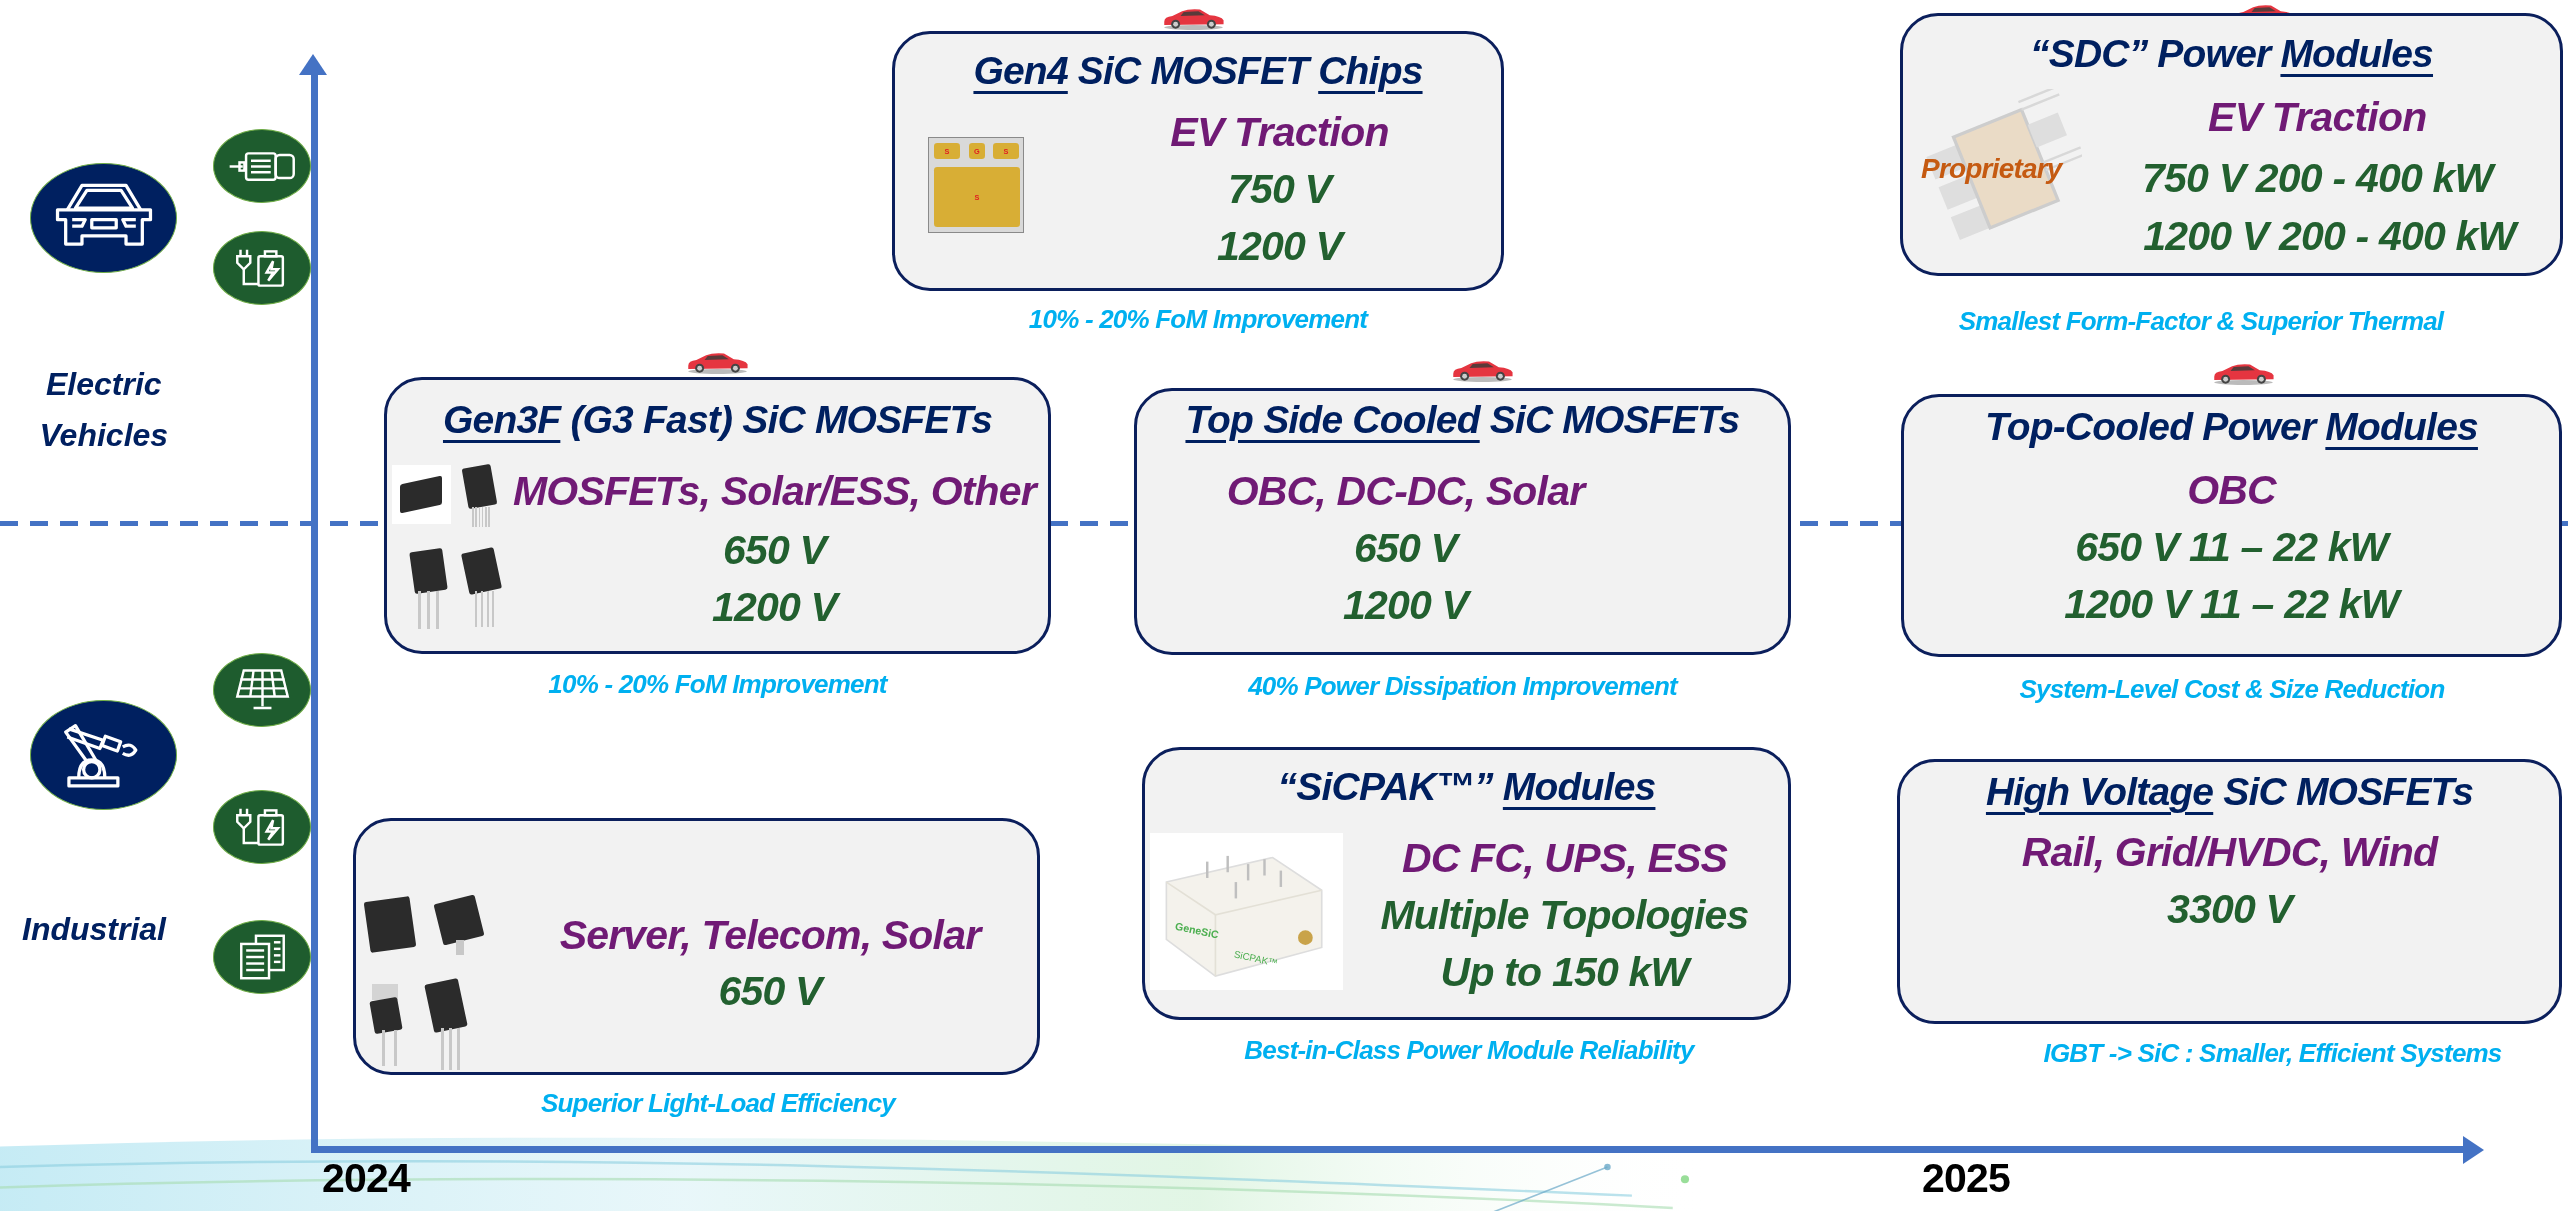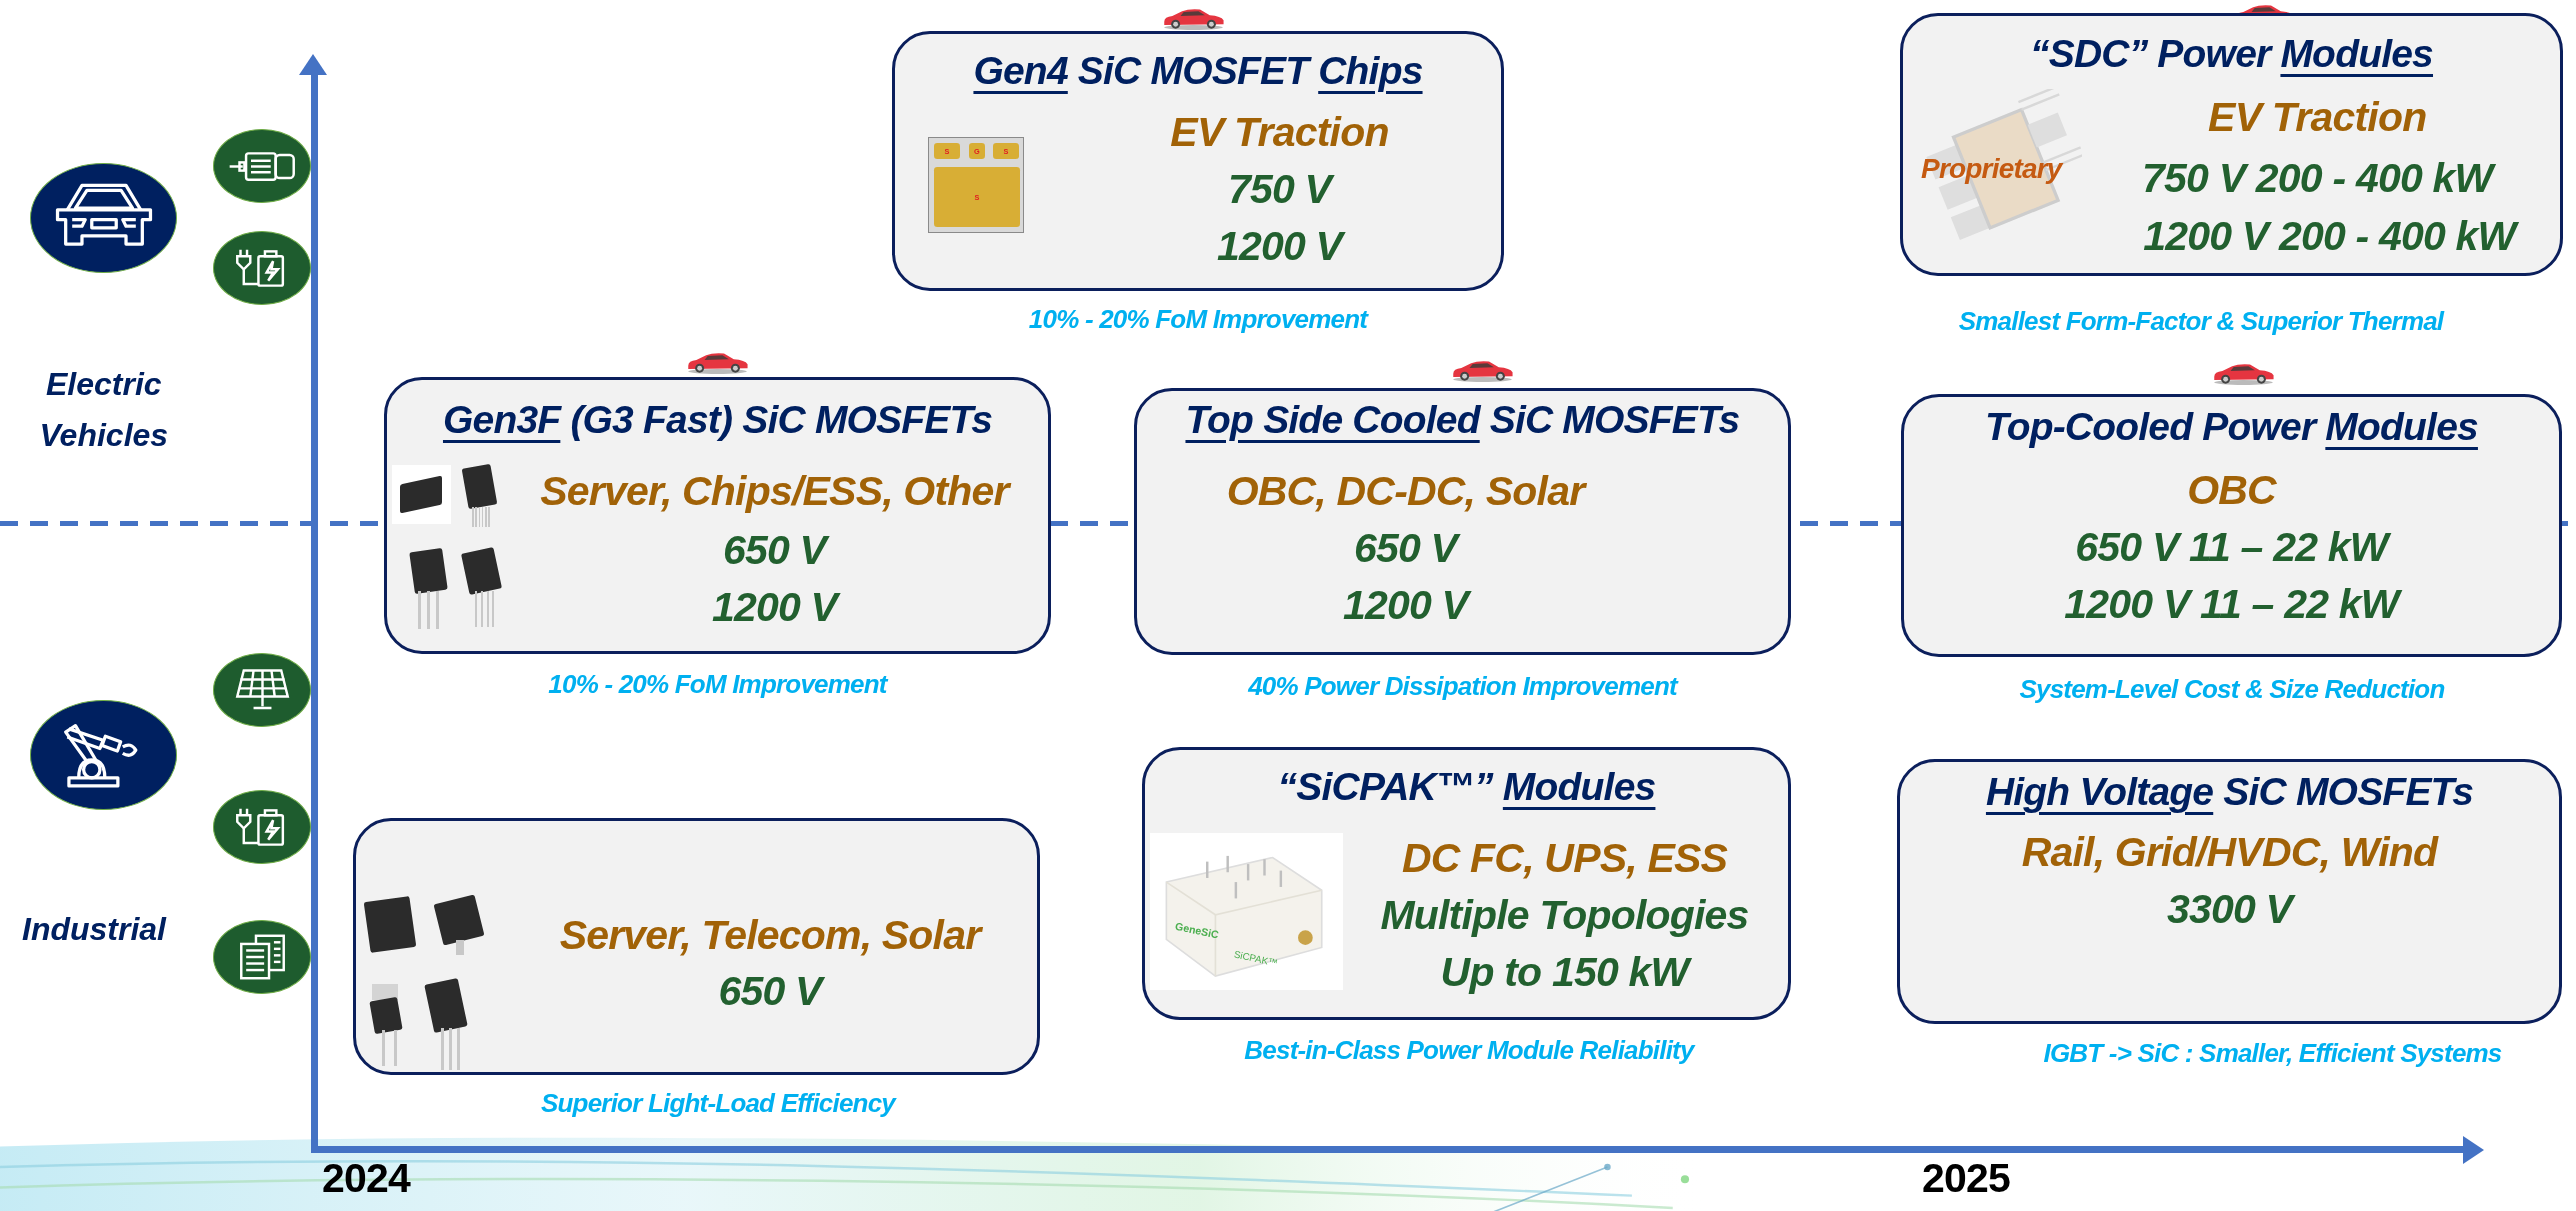--- a/index.html
+++ b/index.html
@@ -28,21 +28,21 @@
     background:#002060; border:1.6px solid #70AD47; display:flex; align-items:center; justify-content:center; }
   .seg-label { position:absolute; font-size:32px; font-weight:bold; font-style:italic; color:#002060; text-align:center; line-height:51px; }
   .app-circle { position:absolute; width:96px; height:72px; border-radius:50%;
     background:#1E5C2E; border:1.6px solid #70AD47; display:flex; align-items:center; justify-content:center; }
 
   
   .card { position:absolute; background:#F2F2F2; border:3.3px solid #0B1F5C; border-radius:38px; box-sizing:border-box; }
   .card-title { position:absolute; left:0; right:0; text-align:center; font-size:39px; font-weight:bold; font-style:italic; color:#002060; white-space:nowrap; letter-spacing:-0.8px; }
   .card-title u { text-decoration:underline; text-decoration-thickness:3.3px; text-underline-offset:6.5px; }
   .line { position:absolute; text-align:center; font-style:italic; font-weight:bold; white-space:nowrap; letter-spacing:-0.8px; }
-  .red { color:#a16207; font-size:41px; }
+  .red { color:#701a75; font-size:41px; }
   .green { color:#22602F; font-size:41px; }
   .green small { font-size:41px; }
   .caption { position:absolute; text-align:center; font-style:italic; font-weight:bold; color:#00B0F0; font-size:26px; white-space:nowrap; letter-spacing:-0.8px; }
 
   .car { position:absolute; width:65px; height:23px; }
 
   .chip { position:absolute; left:33px; top:103px; width:96px; height:96px; background:#D9D9D9; border:1.6px solid #8a8a8a; box-sizing:border-box; }
   .pad { position:absolute; background:#D8AE35; border-radius:3.3px; color:#E02020; font-size:7.3px; display:flex; align-items:center; justify-content:center; font-weight:bold; }
 
   .pkg { position:absolute; background:#2b2b2b; border-radius:2.4px; }
@@ -231,21 +231,21 @@
       <div class="lead" style="left:40px;top:211px;height:38px"></div>
       <div class="lead" style="left:49px;top:211px;height:38px"></div>
   </div>
   <div>
     <div class="pkg" style="left:78px;top:170px;width:33px;height:42px;transform:rotate(-12deg)"></div>
     <div class="lead" style="left:88px;top:211px;height:36px;width:2.4px"></div>
       <div class="lead" style="left:94px;top:211px;height:36px;width:2.4px"></div>
       <div class="lead" style="left:100px;top:211px;height:36px;width:2.4px"></div>
       <div class="lead" style="left:105px;top:211px;height:36px;width:2.4px"></div>
   </div>
-  <div class="line red" style="left:114px;right:0;top:88px">Server, Chips/ESS, Other</div>
+  <div class="line red" style="left:114px;right:0;top:88px">MOSFETs, Solar/ESS, Other</div>
   <div class="line green" style="left:114px;right:0;top:147px">650 V</div>
   <div class="line green" style="left:114px;right:0;top:204px">1200 V</div>
 </div>
 <div class="caption" style="left:384px;width:667px;top:669px">10% - 20% FoM Improvement</div>
 
 <svg class="car" style="left:1450px;top:359px" viewBox="0 0 80 28" width="65" height="23">
     <use href="#carsym"></use>
   </svg>
 <div class="card" style="left:1134px;top:388px;width:657px;height:267px">
   <div class="card-title" style="top:6.5px"><u>Top Side Cooled</u><span> SiC MOSFETs</span></div>

